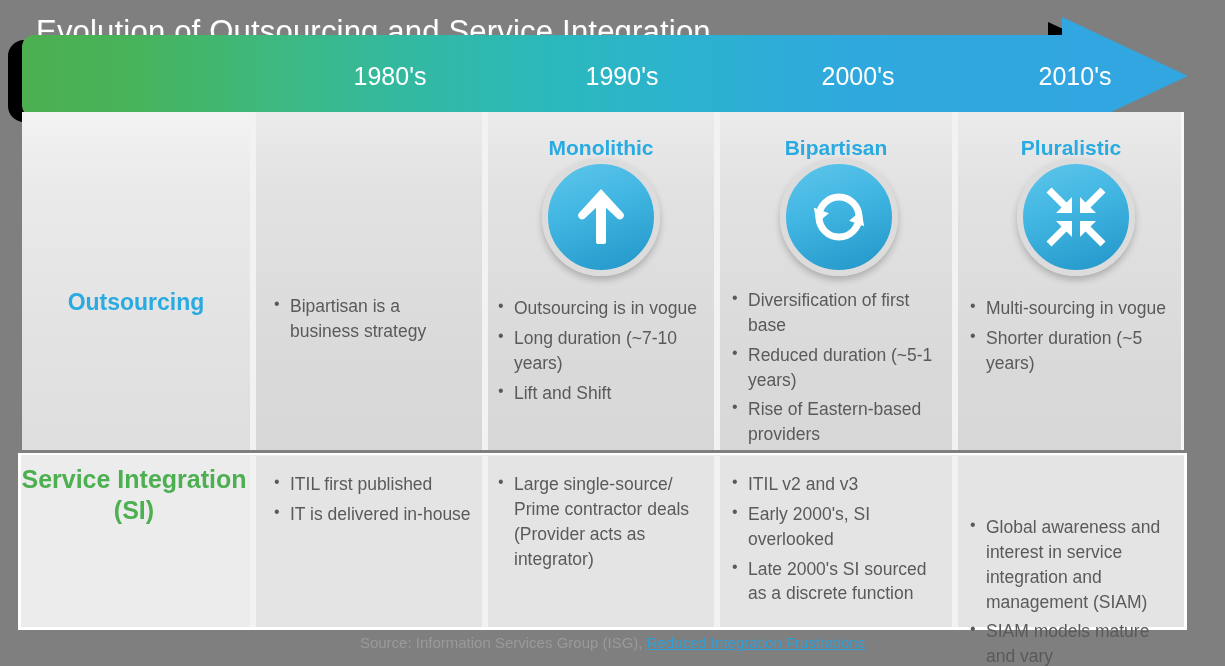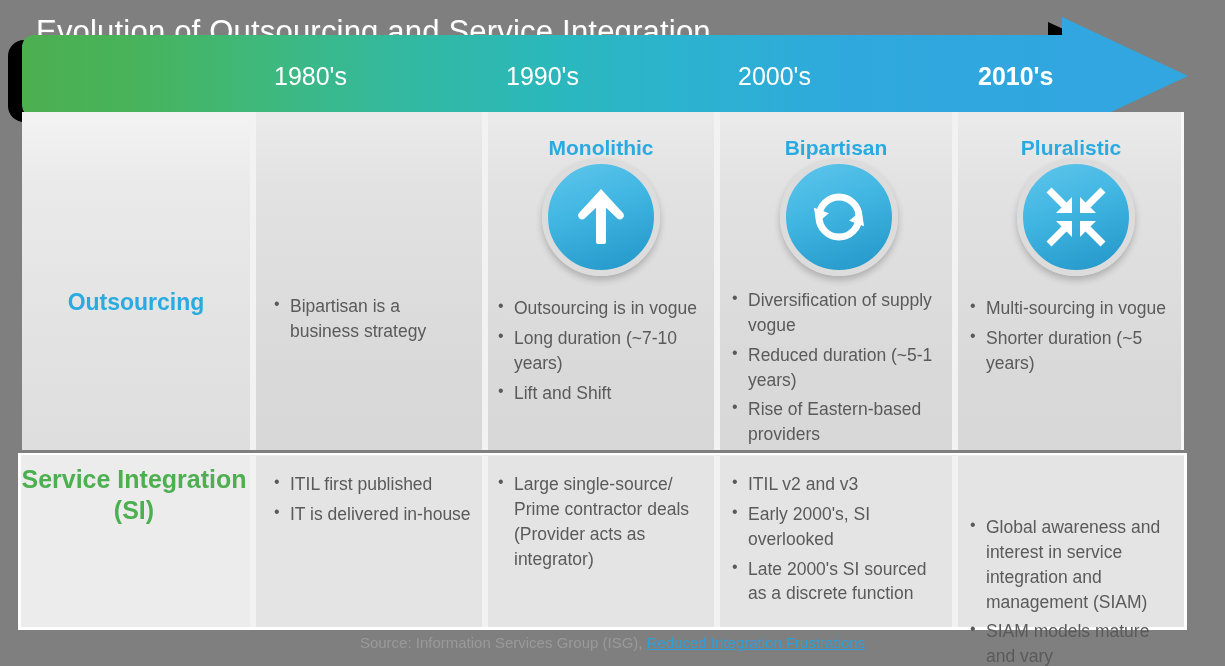--- a/index.html
+++ b/index.html
@@ -93,20 +93,21 @@
     left: 14px;
     top: -5px;
     width: 1150px;
     height: 82px;
     display: flex;
     align-items: center;
   }
   .era-label {
     color: #ffffff;
     font-size: 25px;
+    text-align: center;
     white-space: nowrap;
   }
 
   
   .panel-top {
     position: absolute;
     left: 22px;
     top: 112px;
     width: 1162px;
     height: 338px;
@@ -240,21 +241,21 @@
   </div>
   <div class="banner-fill">
     <div class="bar"></div>
     <div class="head"></div>
   </div>
   <div class="era-labels">
     <div class="era-label" style="width:252px;"></div>
     <div class="era-label" style="width:232px;">1980's</div>
     <div class="era-label" style="width:232px;">1990's</div>
     <div class="era-label" style="width:240px;">2000's</div>
-    <div class="era-label" style="width:194px;font-weight:bold;">2010's</div>
+    <div class="era-label" style="width:194px;">2010's</div>
   </div>
 </div>
 
 <div class="panel-top"></div>
 
 <div class="cell-shade" style="left:256px; top:112px; width:226px; height:338px;"></div>
 <div class="cell-shade" style="left:488px; top:112px; width:226px; height:338px;"></div>
 <div class="cell-shade" style="left:720px; top:112px; width:232px; height:338px;"></div>
 <div class="cell-shade" style="left:958px; top:112px; width:226px; height:338px;"></div>
 
@@ -327,21 +328,21 @@
 <div class="bullets" style="left:496px; top:296px; width:210px;">
   <ul>
     <li>Outsourcing is in vogue</li>
     <li>Long duration (~7-10 years)</li>
     <li>Lift and Shift</li>
   </ul>
 </div>
 
 <div class="bullets" style="left:730px; top:288px; width:218px;">
   <ul>
-    <li>Diversification of supply vogue</li>
+    <li>Diversification of first base</li>
     <li>Reduced duration (~5-1 years)</li>
     <li>Rise of Eastern-based providers</li>
   </ul>
 </div>
 
 <div class="bullets" style="left:968px; top:296px; width:208px;">
   <ul>
     <li>Multi-sourcing in vogue</li>
     <li>Shorter duration (~5 years)</li>
   </ul>

